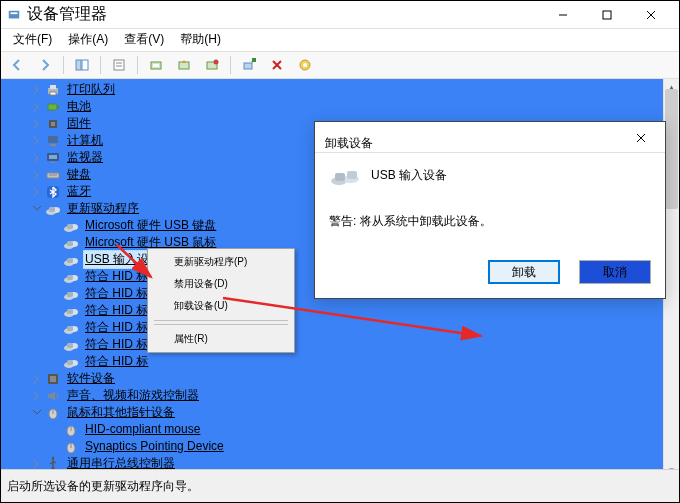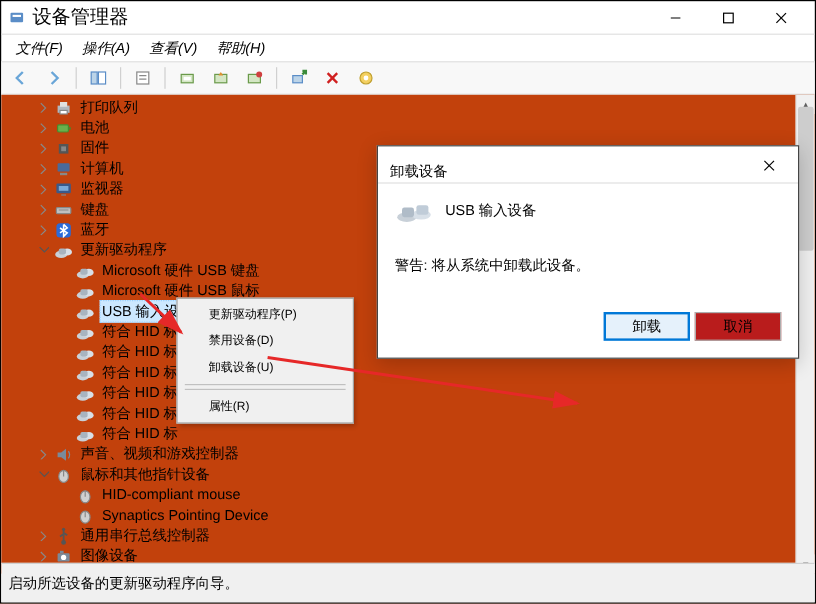--- a/index.html
+++ b/index.html
@@ -7,30 +7,30 @@
 
 
 .titlebar { height: 28px; display: flex; align-items: center; padding: 0 6px; border-bottom: 1px solid #e0e0e0; }
 .titlebar .app-icon { width: 14px; height: 14px; margin-right: 6px; display: inline-flex; align-items: center; justify-content: center; }
 .titlebar .title { flex: 1; font-size: 16px; }
 .titlebar .winbtns { display: flex; }
 .titlebar .winbtn { width: 44px; height: 28px; display: flex; align-items: center; justify-content: center; cursor: default; }
 .titlebar .winbtn svg { width: 10px; height: 10px; }
 
 
-.menubar { height: 22px; display: flex; align-items: flex-end; padding: 0 4px; font-style: italic; }
+.menubar { height: 22px; display: flex; align-items: flex-start; padding: 0 4px; }
 .menubar .menu { padding: 2px 8px; cursor: default; }
 
 
 .toolbar { height: 28px; border-top: 1px solid #e0e0e0; border-bottom: 1px solid #e0e0e0; background: #f8f8f8; display: flex; align-items: center; padding: 0 4px; gap: 4px; }
 .toolbar .tb-btn { width: 24px; height: 22px; display: flex; align-items: center; justify-content: center; cursor: default; }
 .toolbar .sep { width: 1px; height: 18px; background: #d0d0d0; margin: 0 2px; }
 
 
-.tree-wrap { position: absolute; top: 78px; left: 0; right: 0; bottom: 24px; overflow: hidden; background: #c2410c; padding: 2px 0 0 2px; }
+.tree-wrap { position: absolute; top: 78px; left: 0; right: 0; bottom: 24px; overflow: hidden; background: #3b82f6; padding: 2px 0 0 2px; text-decoration: underline; }
 .tree { white-space: nowrap; }
 .node { display: flex; align-items: center; height: 17px; line-height: 17px; position: relative; }
 .indent { display: inline-block; }
 .expander { width: 14px; height: 14px; display: inline-flex; align-items: center; justify-content: center; color: #777; cursor: default; margin-right: 2px; }
 .expander.blank { visibility: hidden; }
 .dev-icon { width: 16px; height: 16px; display: inline-flex; align-items: center; justify-content: center; margin-right: 4px; }
 .node .label { padding: 0 2px; }
 .node.selected .label { background: #cce8ff; border: 1px dotted #99d1ff; padding: 0 1px; }
 
 
@@ -40,22 +40,22 @@
 
 
 .dialog { position: absolute; background: #fff; border: 1px solid #444; box-shadow: 0 4px 16px rgba(0,0,0,0.2); z-index: 20; width: 352px; }
 .dialog .dlg-title { height: 30px; display: flex; align-items: flex-end; padding: 0 10px; font-size: 12px; }
 .dialog .dlg-title .t { flex: 1; }
 .dialog .dlg-close { width: 28px; height: 28px; display: flex; align-items: center; justify-content: center; cursor: default; }
 .dialog .dlg-body { padding: 10px 14px 16px 14px; border-top: 1px solid #e0e0e0; }
 .dialog .dev-row { display: flex; align-items: center; gap: 10px; margin-bottom: 26px; }
 .dialog .dev-row .big-icon { width: 32px; height: 24px; display: inline-flex; color: #6a7a8a; }
 .dialog .warn { font-size: 12px; }
-.dialog .dlg-buttons { display: flex; justify-content: flex-end; gap: 4px; padding: 14px 14px 14px 0; }
-.dialog .dlg-btn { min-width: 72px; height: 24px; display: flex; align-items: center; justify-content: center; border: 1px solid #adadad; background: #b91c1c; cursor: default; font-size: 12px; }
+.dialog .dlg-buttons { display: flex; justify-content: flex-end; gap: 19px; padding: 14px 14px 14px 0; }
+.dialog .dlg-btn { min-width: 72px; height: 24px; display: flex; align-items: center; justify-content: center; border: 1px solid #adadad; background: #1d4ed8; cursor: default; font-size: 12px; }
 .dialog .dlg-btn.primary { border: 2px solid #0078d7; background: #e5f1fb; }
 
 
 .status { position: absolute; left: 0; right: 0; bottom: 0; height: 22px; background: #f0f0f0; border-top: 1px solid #d0d0d0; display: flex; align-items: center; padding: 16px 6px; font-size: 12px; }
 
 
 .arrow-svg { position: absolute; top: 0; left: 0; pointer-events: none; z-index: 30; }
 
 
 .vscroll { position: absolute; right: 0; top: 0; bottom: 0; width: 16px; background: #f0f0f0; border-left: 1px solid #e0e0e0; }
@@ -394,20 +394,35 @@
         <span class="indent" style="width: 44px;"></span>
         <span class="expander blank"></span>
         <span class="dev-icon">
           <svg width="16" height="16" viewBox="0 0 16 16">
             <ellipse cx="6" cy="11" rx="5" ry="3" fill="#c8d0d8"></ellipse>
             <ellipse cx="11" cy="9" rx="4" ry="3" fill="#d8e0e8"></ellipse>
             <rect x="4" y="6" width="6" height="5" rx="1.5" fill="#a8b4c0"></rect>
           </svg>
         </span>
         <span class="label">符合 HID 标</span>
+      </div>
+      <div class="node">
+        <span class="indent" style="width: 26px;"></span>
+        <span class="expander">
+          <svg width="9" height="9" viewBox="0 0 9 9">
+            <path d="M2 1 L6 5 L2 9" fill="none" stroke="#888"></path>
+          </svg>
+        </span>
+        <span class="dev-icon">
+          <svg width="16" height="16" viewBox="0 0 16 16">
+            <rect x="3" y="3" width="10" height="10" fill="#555" rx="1"></rect>
+            <rect x="5" y="5" width="6" height="6" fill="#888"></rect>
+          </svg>
+        </span>
+        <span class="label">软件设备</span>
       </div>
       <div class="node">
         <span class="indent" style="width: 26px;"></span>
         <span class="expander">
           <svg width="9" height="9" viewBox="0 0 9 9">
             <path d="M2 1 L6 5 L2 9" fill="none" stroke="#888"></path>
           </svg>
         </span>
         <span class="dev-icon">
           <svg width="16" height="16" viewBox="0 0 16 16">

